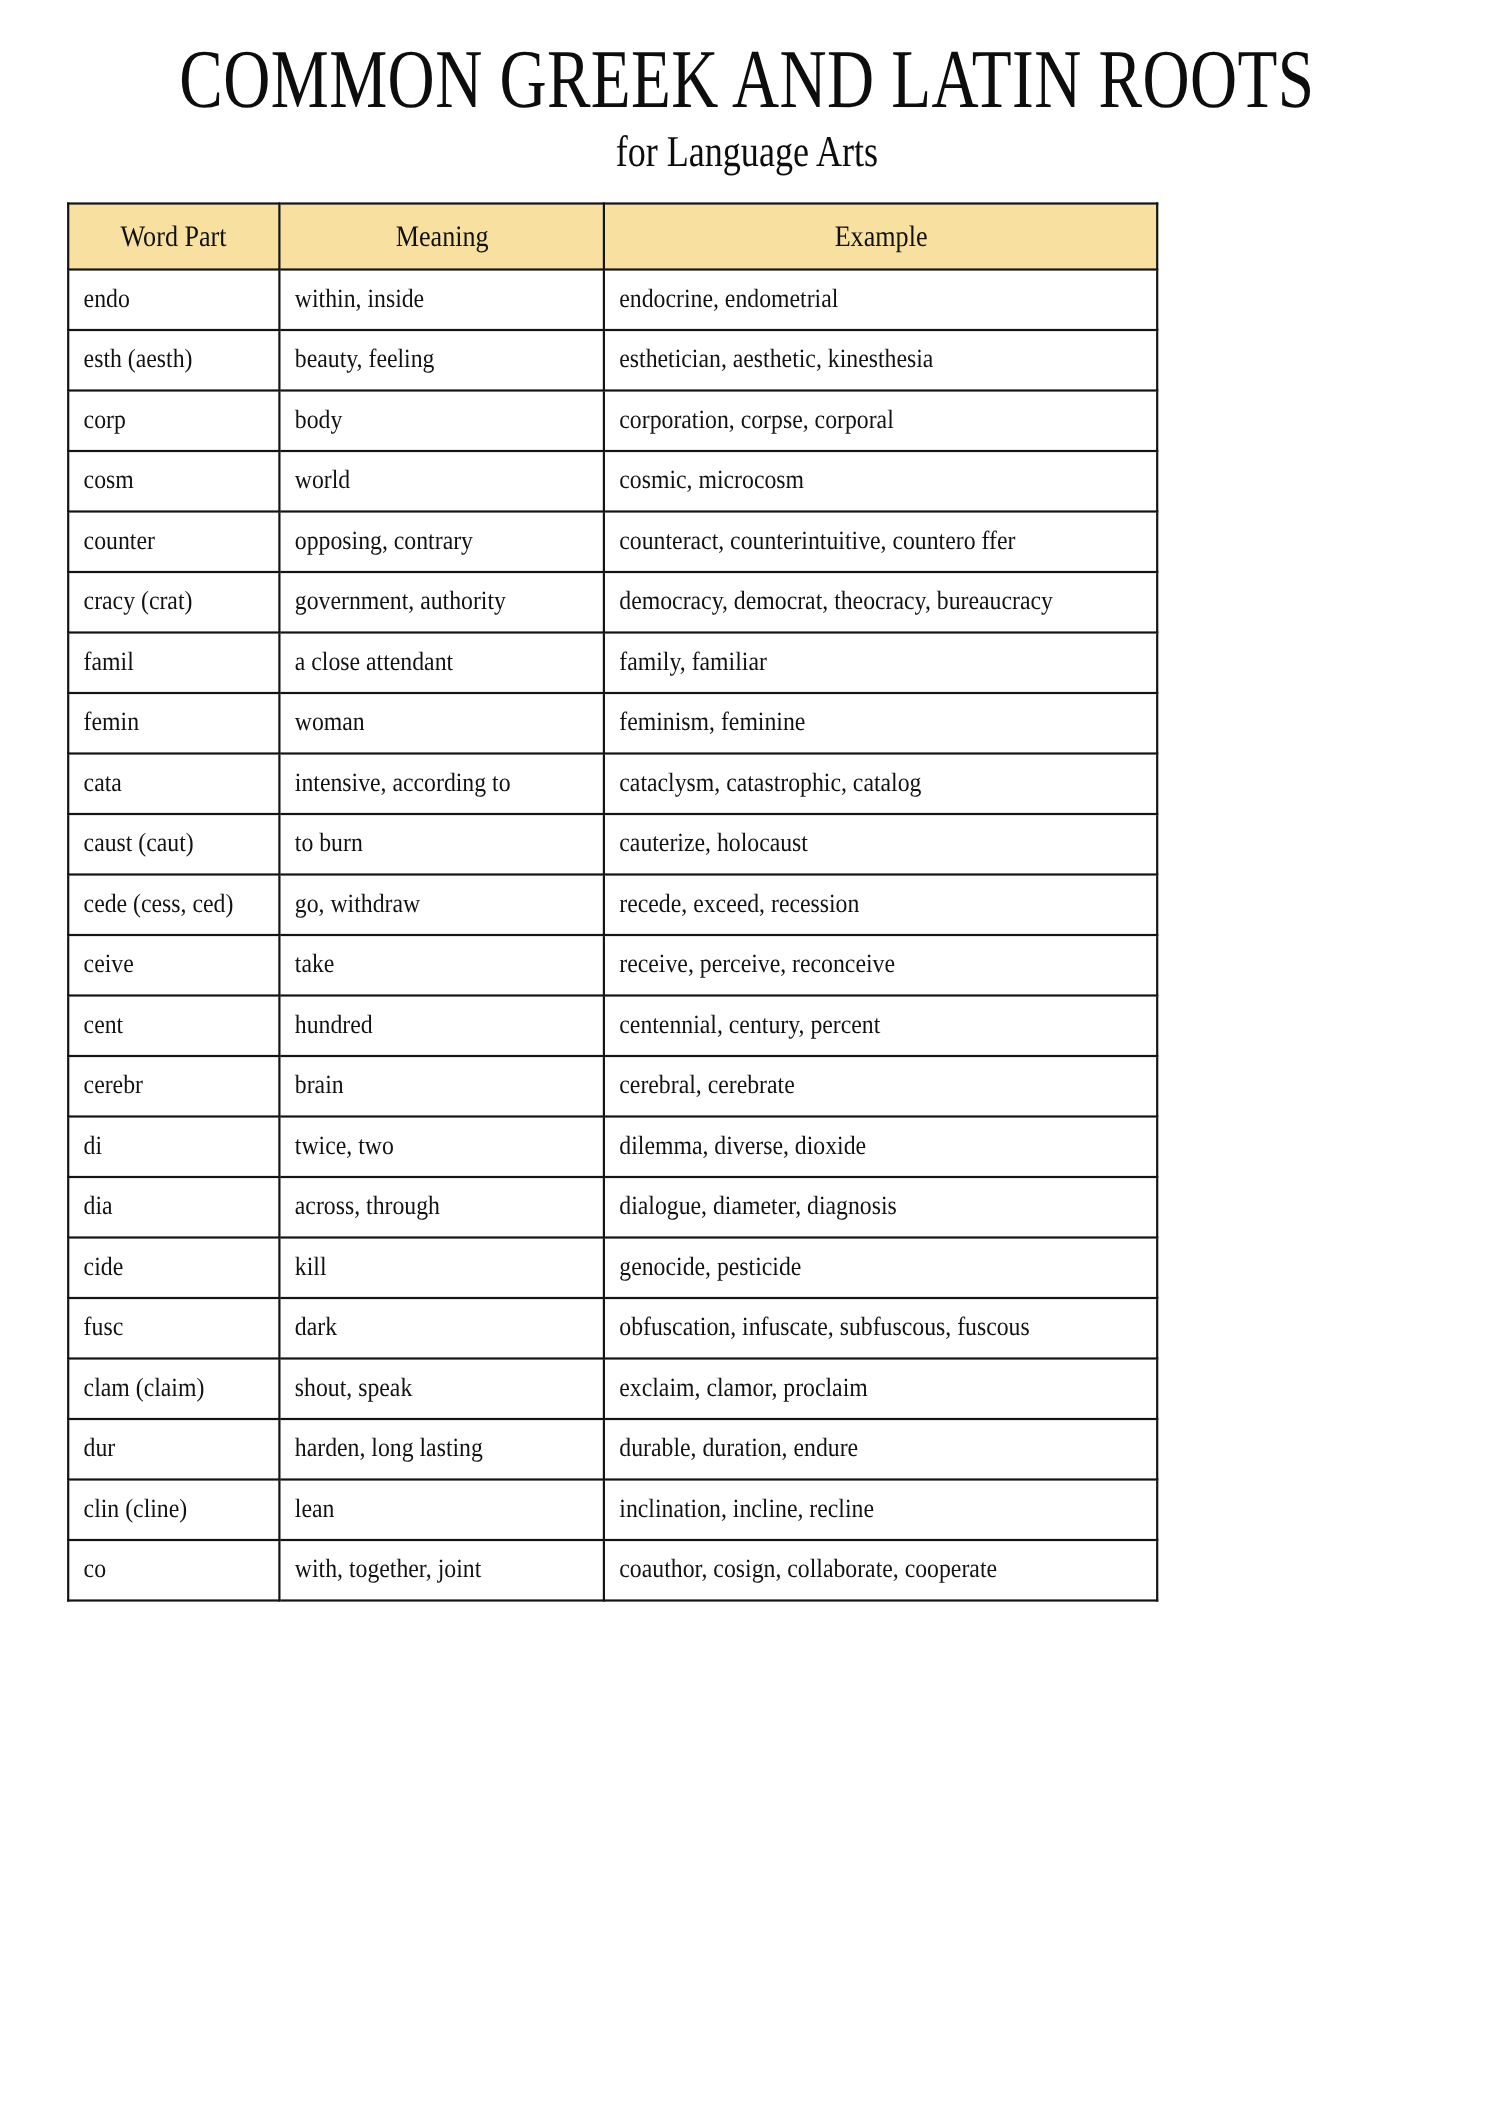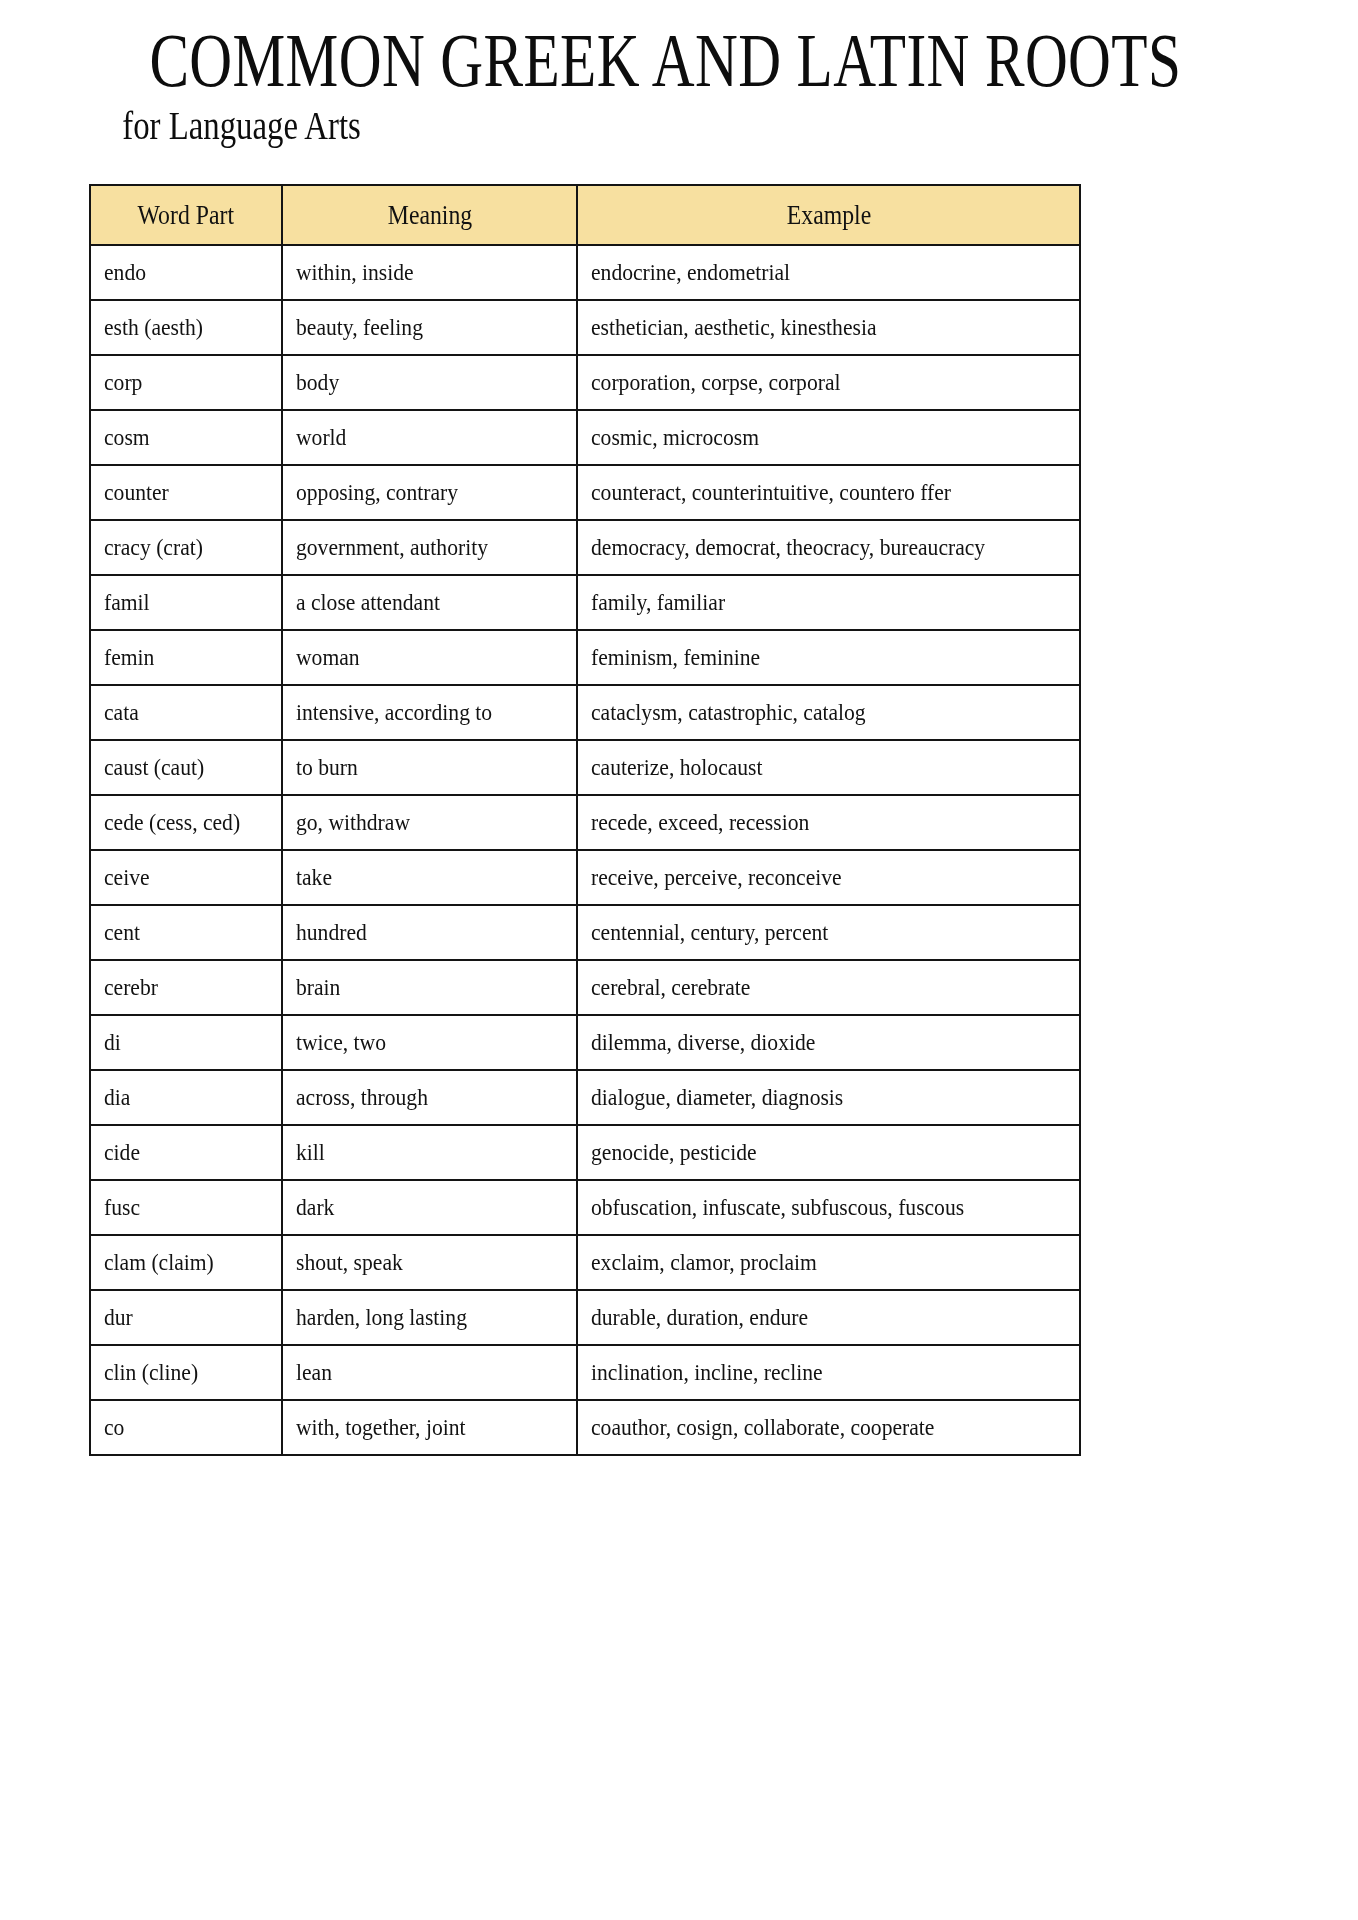--- a/index.html
+++ b/index.html
@@ -19,22 +19,22 @@
   .page {
     position: relative;
     width: 1358px;
     height: 1920px;
     background: #ffffff;
     box-sizing: border-box;
   }
 
   
   .title-block {
-    text-align: left;
-    padding-top: 22px;
+    text-align: center;
+    padding-top: 34px;
   }
 
   .doc-title {
     font-family: "Liberation Serif", "DejaVu Serif", serif;
     font-size: 76px;
     line-height: 1.0;
     font-weight: 400;
     letter-spacing: 0.5px;
     color: #0d0d0d;
     margin: 0;
@@ -54,21 +54,20 @@
     transform-origin: center top;
     white-space: nowrap;
   }
 
   
   .table-wrap {
     position: absolute;
     left: 61px;
     top: 184px;
     width: 903px;
-    margin-left: 28px;
   }
 
   table.roots {
     border-collapse: collapse;
     width: 990px;
     table-layout: fixed;
     background: #ffffff;
   }
 
   table.roots col.c-word    { width: 192px; }

